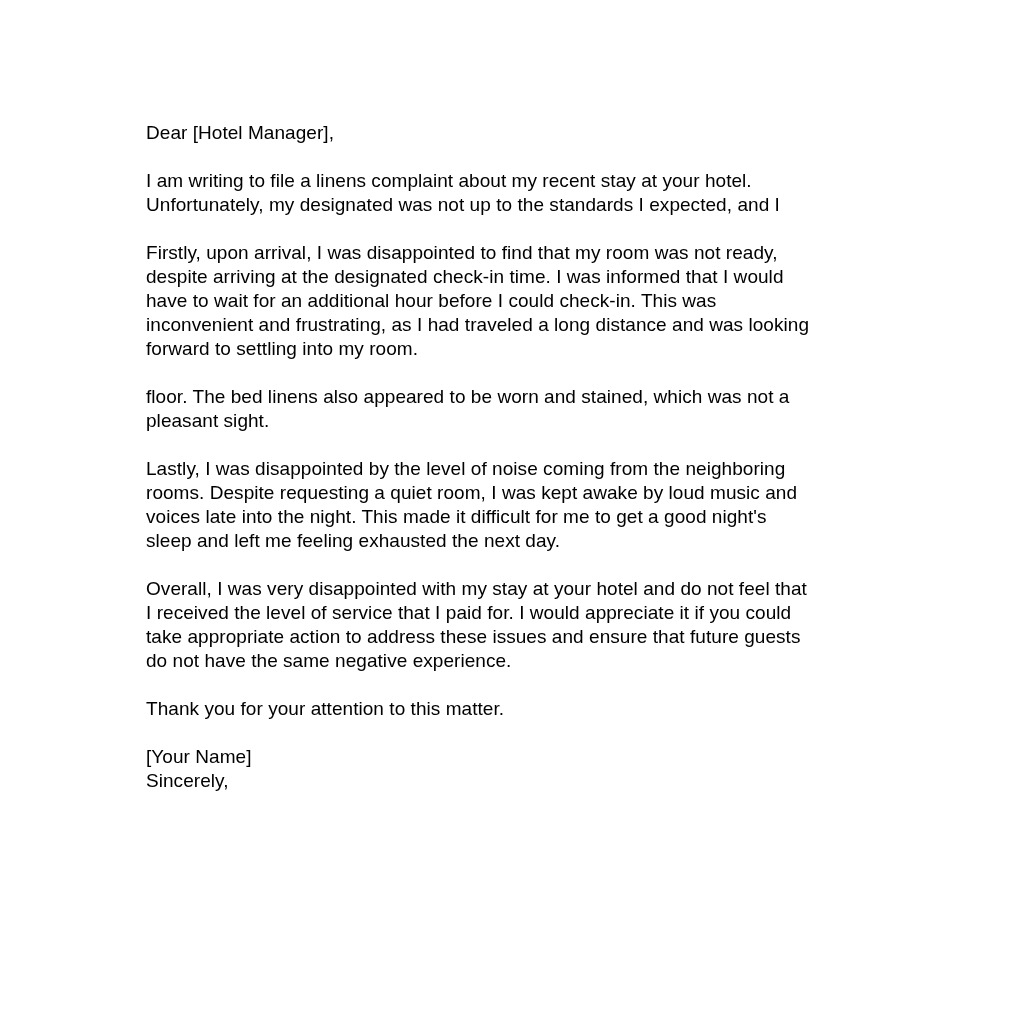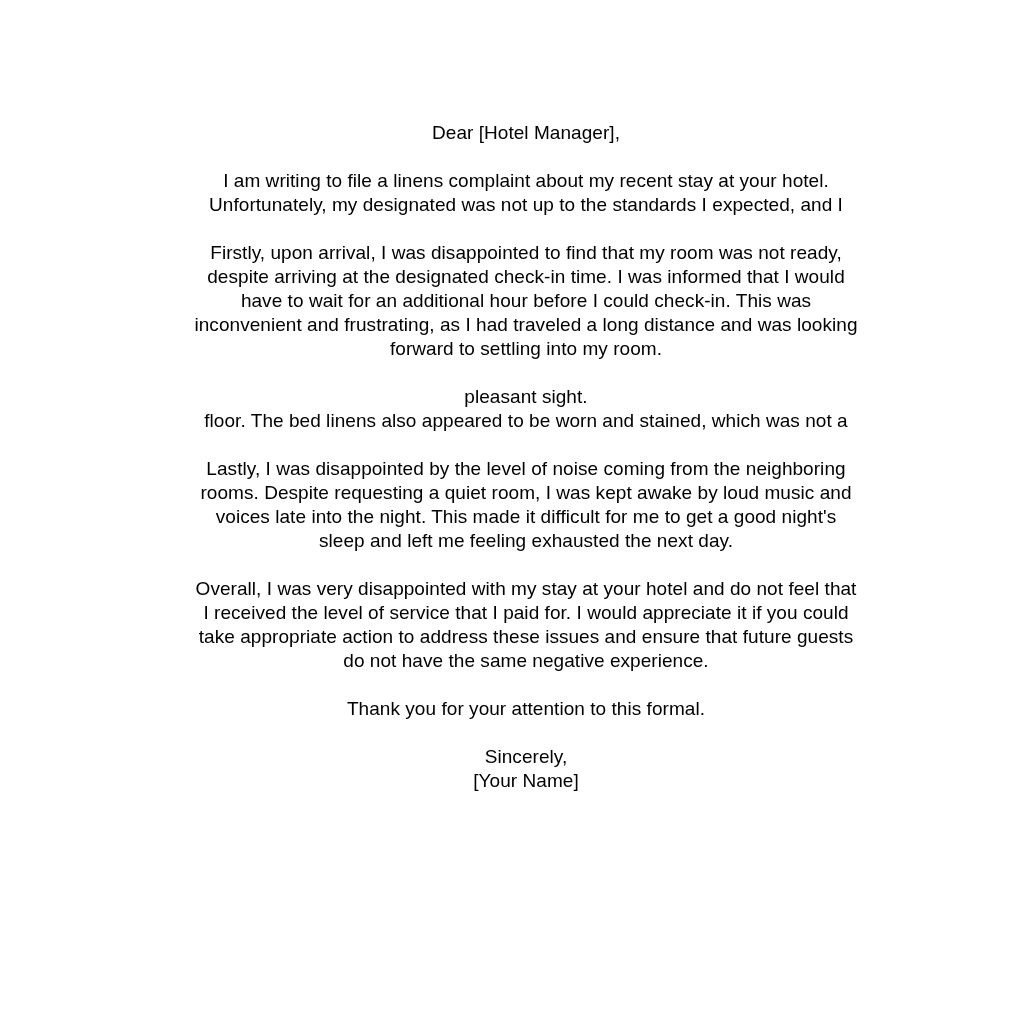--- a/index.html
+++ b/index.html
@@ -20,42 +20,41 @@
     overflow: hidden;
     box-sizing: border-box;
   }
   .letter-body {
     position: absolute;
     left: 146px;
     top: 121px;
     width: 744px;
   }
   .para {
-    margin: 0 0 24px 16px;
+    margin: 0 0 24px 0;
     font-size: 19px;
     line-height: 24px;
     color: #000000;
     letter-spacing: 0.05px;
     white-space: pre-wrap;
-    text-align: center;
   }
   .para:last-child {
     margin-bottom: 0;
   }
   .para .line {
     display: block;
   }
 </style>
 </head>
 <body>
 
 <div class="page">
   <div class="letter-body" style="color: rgb(0, 0, 0);">
       <p class="para"><span class="line">Dear [Hotel Manager],</span></p>
       <p class="para"><span class="line">I am writing to file a linens complaint about my recent stay at your hotel.</span><span class="line">Unfortunately, my designated was not up to the standards I expected, and I</span></p>
       <p class="para"><span class="line">Firstly, upon arrival, I was disappointed to find that my room was not ready,</span><span class="line">despite arriving at the designated check-in time. I was informed that I would</span><span class="line">have to wait for an additional hour before I could check-in. This was</span><span class="line">inconvenient and frustrating, as I had traveled a long distance and was looking</span><span class="line">forward to settling into my room.</span></p>
-      <p class="para"><span class="line">pleasant sight.</span><span class="line">floor. The bed linens also appeared to be worn and stained, which was not a</span></p>
+      <p class="para"><span class="line">floor. The bed linens also appeared to be worn and stained, which was not a</span><span class="line">pleasant sight.</span></p>
       <p class="para"><span class="line">Lastly, I was disappointed by the level of noise coming from the neighboring</span><span class="line">rooms. Despite requesting a quiet room, I was kept awake by loud music and</span><span class="line">voices late into the night. This made it difficult for me to get a good night's</span><span class="line">sleep and left me feeling exhausted the next day.</span></p>
       <p class="para"><span class="line">Overall, I was very disappointed with my stay at your hotel and do not feel that</span><span class="line">I received the level of service that I paid for. I would appreciate it if you could</span><span class="line">take appropriate action to address these issues and ensure that future guests</span><span class="line">do not have the same negative experience.</span></p>
-      <p class="para"><span class="line">Thank you for your attention to this formal.</span></p>
-      <p class="para"><span class="line">Sincerely,</span><span class="line">[Your Name]</span></p>
+      <p class="para"><span class="line">Thank you for your attention to this matter.</span></p>
+      <p class="para"><span class="line">[Your Name]</span><span class="line">Sincerely,</span></p>
     </div>
 </div>
 
 </body></html>

